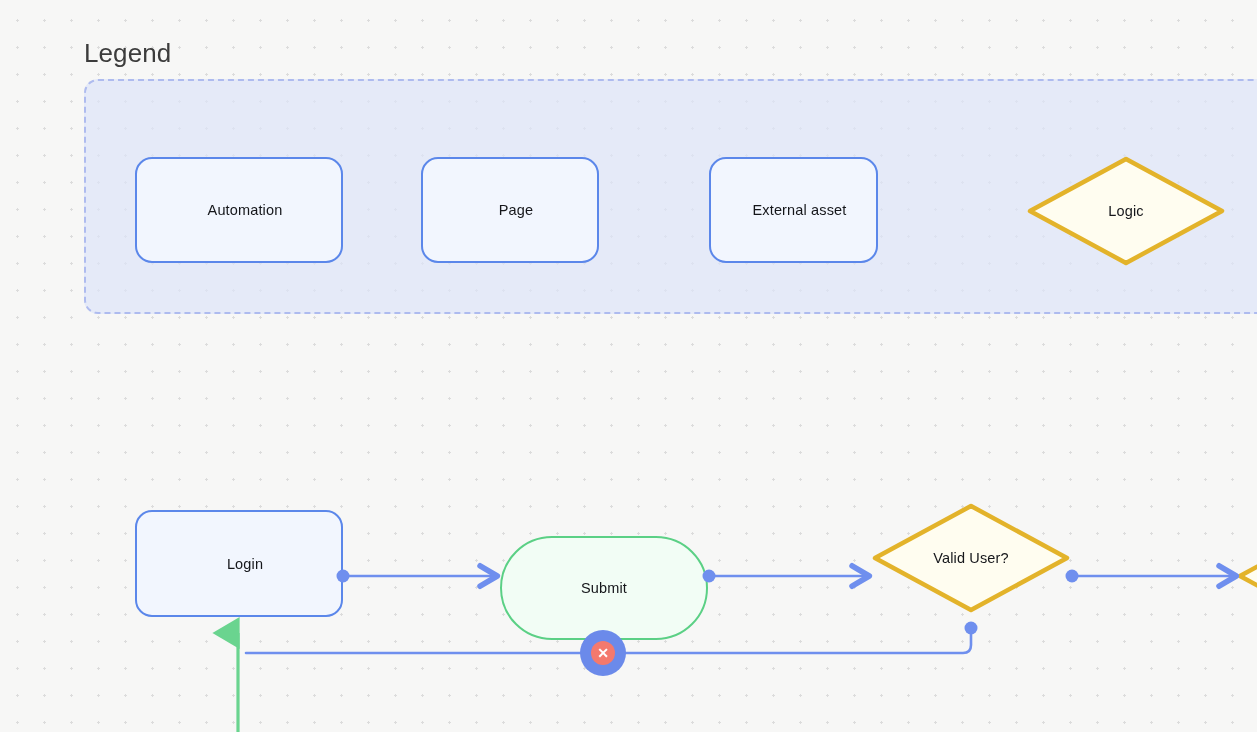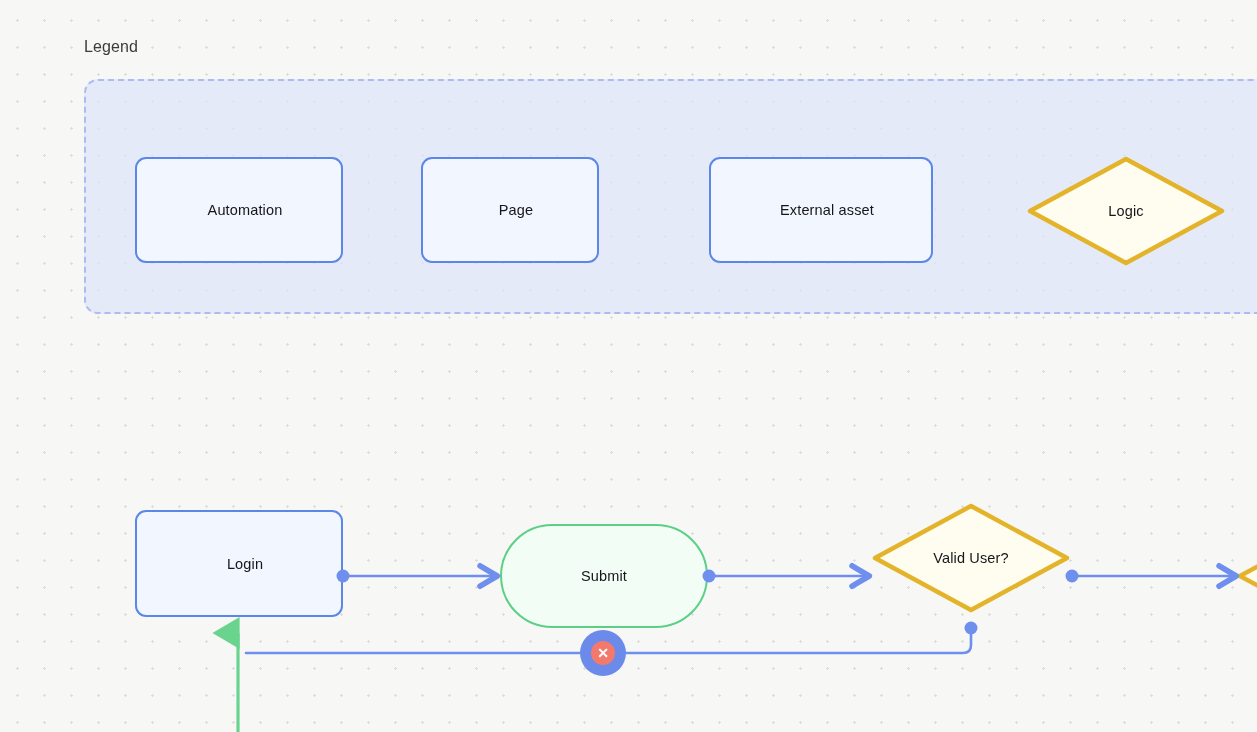--- a/index.html
+++ b/index.html
@@ -19,21 +19,21 @@
     background-image: radial-gradient(circle, #dcdcdc 1.1px, transparent 1.2px);
     background-size: 27px 27px;
     background-position: 4px 7px;
   }
 
   
   #legend-title {
     position: absolute;
     left: 84px;
     top: 38px;
-    font-size: 16px;
+    font-size: 26px;
     color: #3c3c3c;
     letter-spacing: 0.1px;
     white-space: nowrap;
   }
   #legend-group {
     position: absolute;
     left: 84px;
     top: 79px;
     width: 1190px;
     height: 235px;
@@ -55,27 +55,28 @@
     font-size: 14.5px;
     color: #15161a;
     white-space: nowrap;
     letter-spacing: 0.15px;
     z-index: 3;
     position: relative;
   }
   .rect-node {
     background: #f2f6fe;
     border: 2.5px solid #5b87ea;
-    border-radius: 11px;
+    border-radius: 17px;
     padding-left: 12px;
   }
   .pill-node {
     background: #f2fdf5;
     border: 2.5px solid #5bd085;
     border-radius: 60px;
+    margin-top: 12px;
   }
   .diamond-node {
     background: transparent;
     border: none;
   }
   .diamond-node .dia-svg {
     position: absolute;
     left: 0;
     top: 0;
     width: 100%;
@@ -143,21 +144,21 @@
   <div id="legend-group"></div>
 
   <div class="node rect-node" style="left:135px; top:157px; width:208px; height:106px;">
     <span class="node-label">Automation</span>
   </div>
 
   <div class="node rect-node" style="left:421px; top:157px; width:178px; height:106px;">
     <span class="node-label">Page</span>
   </div>
 
-  <div class="node rect-node" style="left:709px; top:157px; width:224px; height:106px;">
+  <div class="node rect-node" style="left:709px; top:157px; width:169px; height:106px;">
     <span class="node-label">External asset</span>
   </div>
 
   <div class="node diamond-node" style="left:1026px; top:155px; width:200px; height:112px;">
     <svg class="dia-svg" viewBox="0 0 200 112" preserveAspectRatio="none">
       <polygon points="100,4 196,56 100,108 4,56" fill="#fffdf0" stroke="#e3b32a" stroke-width="4.5" stroke-linejoin="round"></polygon>
     </svg>
     <span class="node-label">Logic</span>
   </div>
 

